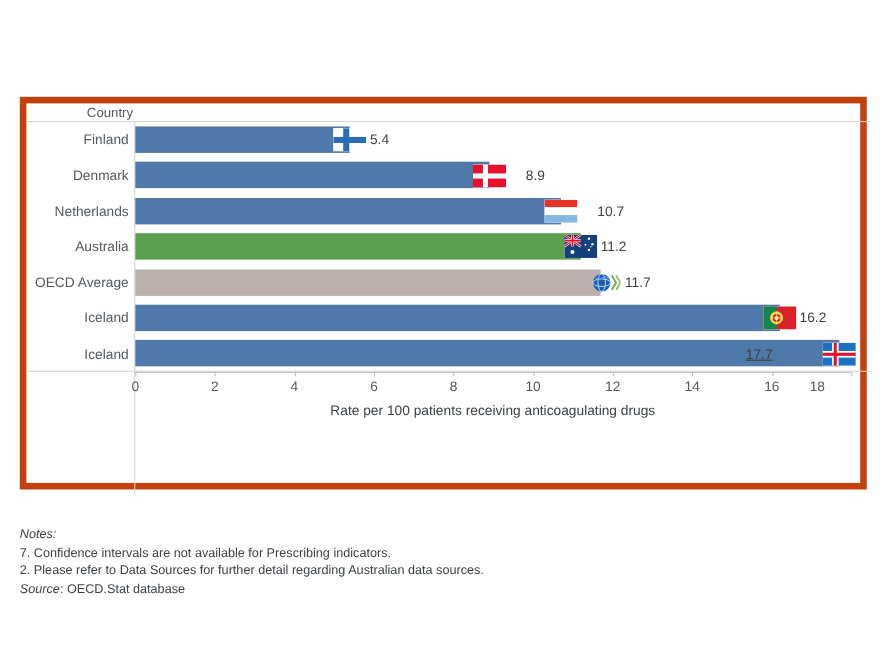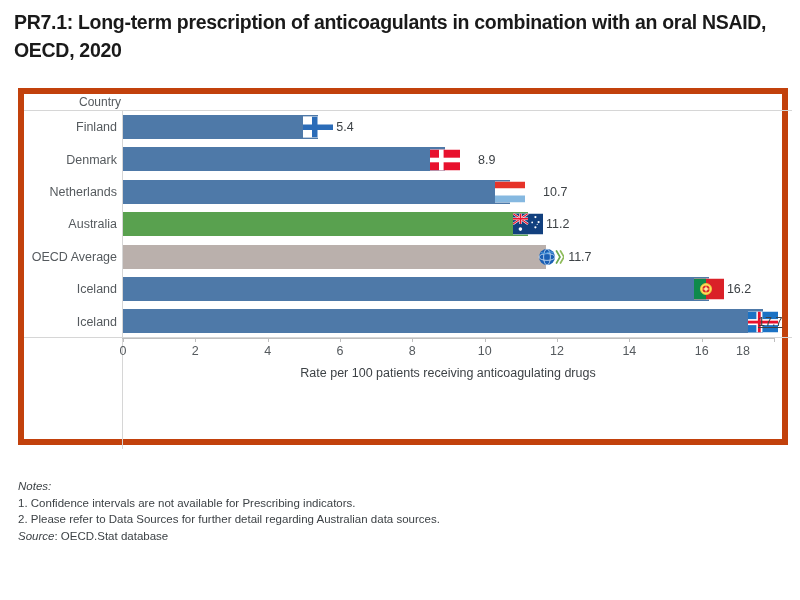--- a/index.html
+++ b/index.html
@@ -172,21 +172,20 @@
   #source-link {
     color: #3f7f9f;
     text-decoration: underline;
   }
 </style>
 </head>
 <body>
 
 <div id="page">
 
-  <div id="title">PR7.1: Long-term prescription of anticoagulants in combination with an oral NSAID, OECD, 2020</div>
 
   <div id="chart-frame">
 
     <div id="header-row">
       <div id="country-header">Country</div>
     </div>
 
     <div id="plot">
       <div id="axis-line"></div>
       <div id="rows-bottom-rule"></div>
@@ -287,21 +286,21 @@
           <div class="bar" style="width: 640.15px; background: rgb(78, 121, 168);"></div>
           <div class="flag" style="left: 724.15px;">
             <svg viewBox="0 0 30 21">
               <rect width="30" height="21" fill="#1b72c4"></rect>
               <rect x="0" y="7.6" width="30" height="6" fill="#fff"></rect>
               <rect x="8.4" y="0" width="6" height="21" fill="#fff"></rect>
               <rect x="0" y="9.2" width="30" height="2.8" fill="#e8112d"></rect>
               <rect x="9.9" y="0" width="2.8" height="21" fill="#e8112d"></rect>
             </svg>
           </div>
-          <div class="value-label" style="left: 734px; text-decoration: underline;">17.7</div>
+          <div class="value-label" style="left: 654px; text-decoration: underline;">17.7</div>
         </div>
       </div>
 
     <div id="lower-axis-stub"></div>
 
     <div id="xaxis">
       <div id="xaxis-rule"></div>
 
       <div id="xaxis-title">Rate per 100 patients receiving anticoagulating drugs</div>
     <div class="tick" style="left: 99px;"></div>
@@ -323,18 +322,18 @@
         <div class="tick" style="left: 677.667px;"></div>
         <div class="tick-label" style="left: 677.667px;">16</div>
         <div class="tick" style="left: 750px;"></div>
         <div class="tick-label" style="left: 719px;">18</div>
       </div>
 
   </div>
 
   <div id="notes">
     <div class="ital">Notes:</div>
-    <div>1. Confidence intervals are not available for Prescribing indicators.</div>
+    <div>7. Confidence intervals are not available for Prescribing indicators.</div>
     <div>2. Please refer to Data Sources for further detail regarding Australian data sources.</div>
     <div><span class="ital">Source</span><span>: OECD.Stat database</span></div>
   </div>
 
 </div>
 
 </body></html>

